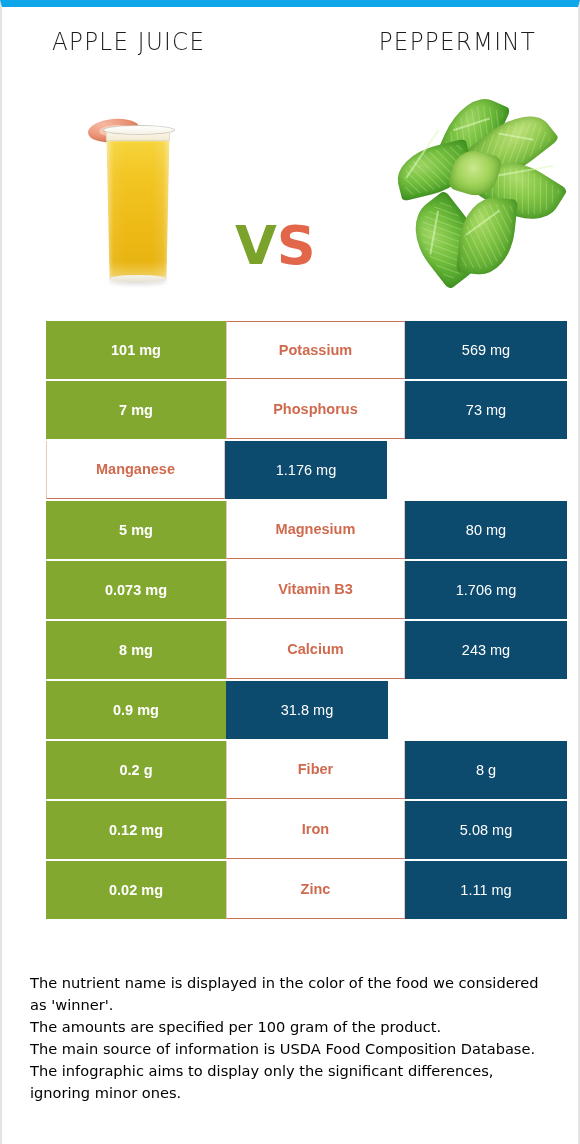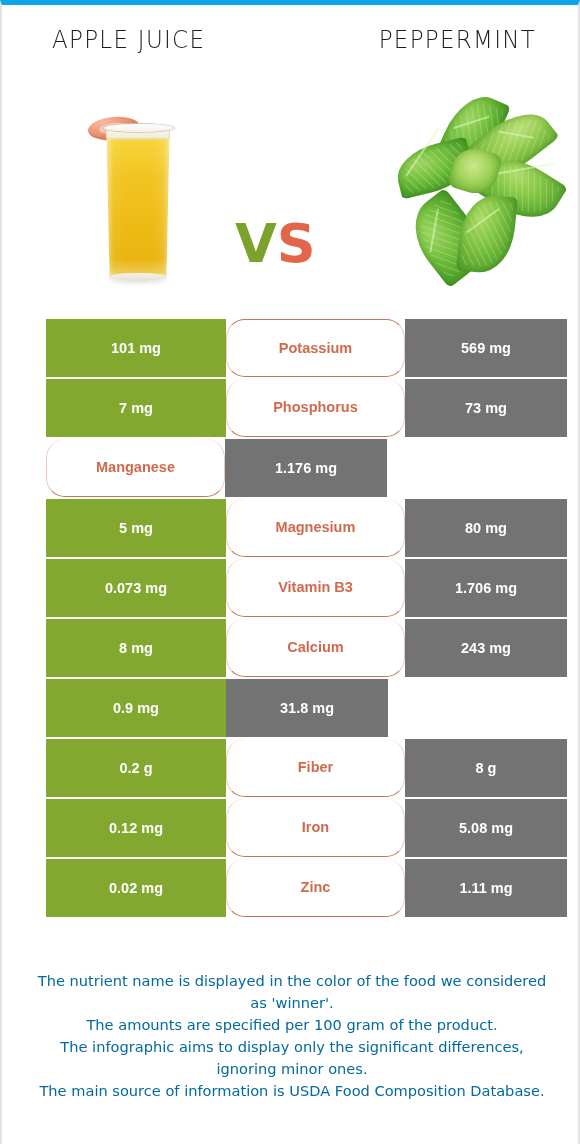--- a/index.html
+++ b/index.html
@@ -16,21 +16,21 @@
     overflow: hidden;
   }
   .page {
     position: relative;
     width: 580px;
     height: 1144px;
     background: #ffffff;
     box-sizing: border-box;
     border-left: 2px solid #e3e3e3;
     border-right: 2px solid #e3e3e3;
-    border-top: 5px solid #0ea5e9;
+    border-top: 7px solid #0ea5e9;
   }
 
   
   .titles {
     position: absolute;
     top: 20px;
     left: 0;
     width: 580px;
     height: 46px;
   }
@@ -251,40 +251,39 @@
   }
   .cell-mid {
     width: 179px;
     background: #ffffff;
     color: #d06a4e;
     font-weight: bold;
     border-top: 1px solid #c4755b;
     border-bottom: 1px solid #c4755b;
     border-left: 1px solid #e8c8bb;
     border-right: 1px solid #e8c8bb;
-    border-radius: 19px;
   }
   .row:not(:first-child) .cell-mid { border-top: none; }
   .cell-right {
     width: 162px;
-    background: #737373;
+    background: #0c4a6e;
     color: #ffffff;
-    font-weight: bold;
+    font-weight: normal;
   }
 
   
   .footer {
     position: absolute;
     left: 28px;
     top: 965px;
     width: 524px;
-    text-align: center;
+    text-align: left;
     font-size: 14.6px;
     line-height: 22px;
-    color: #0369a1;
+    color: #000000;
     font-family: "DejaVu Sans", sans-serif;
   }
   .footer div { white-space: normal; }
 </style>
 </head>
 <body>
 
 <div class="page">
 
   <div class="titles">
@@ -365,17 +364,17 @@
       <div class="row">
         <div class="cell cell-left">0.02 mg</div>
         <div class="cell cell-mid" style="color: rgb(208, 106, 78);">Zinc</div>
         <div class="cell cell-right">1.11 mg</div>
       </div>
     </div>
 
   <div class="footer">
     <div>The nutrient name is displayed in the color of the food we considered as 'winner'.</div>
     <div>The amounts are specified per 100 gram of the product.</div>
+    <div>The main source of information is USDA Food Composition Database.</div>
     <div>The infographic aims to display only the significant differences, ignoring minor ones.</div>
-    <div>The main source of information is USDA Food Composition Database.</div>
   </div>
 
 </div>
 
 </body></html>

